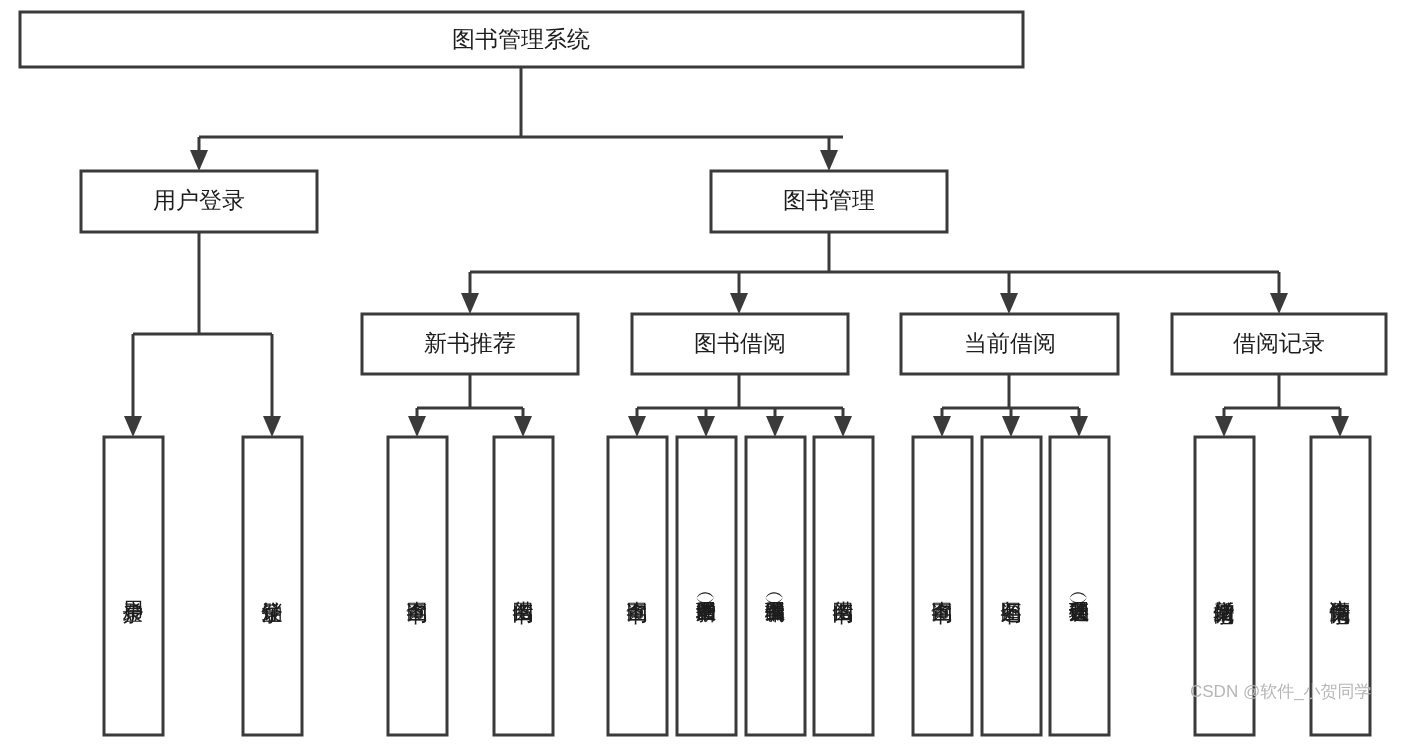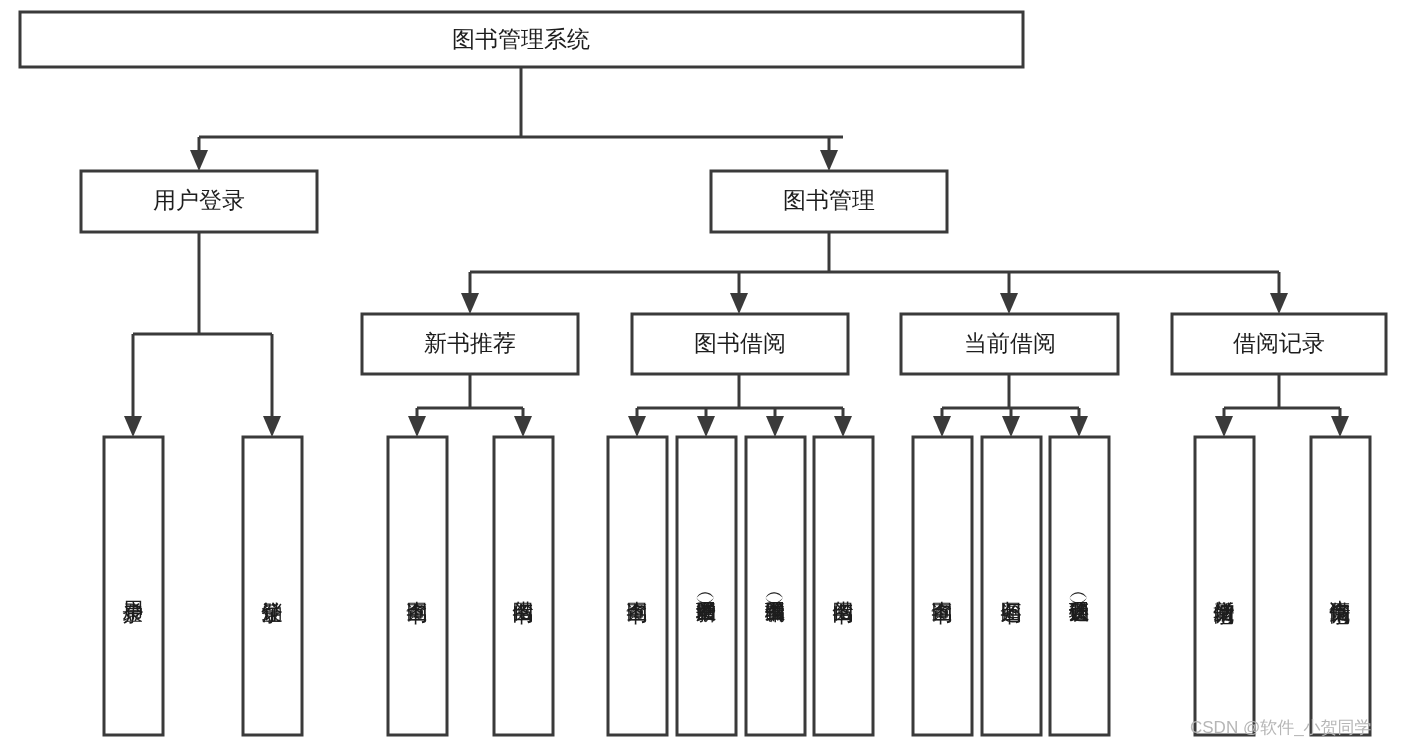--- a/index.html
+++ b/index.html
@@ -64,21 +64,21 @@
     letter-spacing: 1px;
     pointer-events: none;
   }
   .node-label-v.tight {
     font-size: 20px;
     letter-spacing: 0px;
   }
   .watermark {
     position: absolute;
     left: 1190px;
-    top: 716px;
+    top: 680px;
     font-family: "Liberation Sans", "DejaVu Sans", sans-serif;
     font-size: 17px;
     color: #b6b6b6;
     white-space: nowrap;
   }
 </style>
 </head>
 <body>
 
 <div id="diagram-root">

